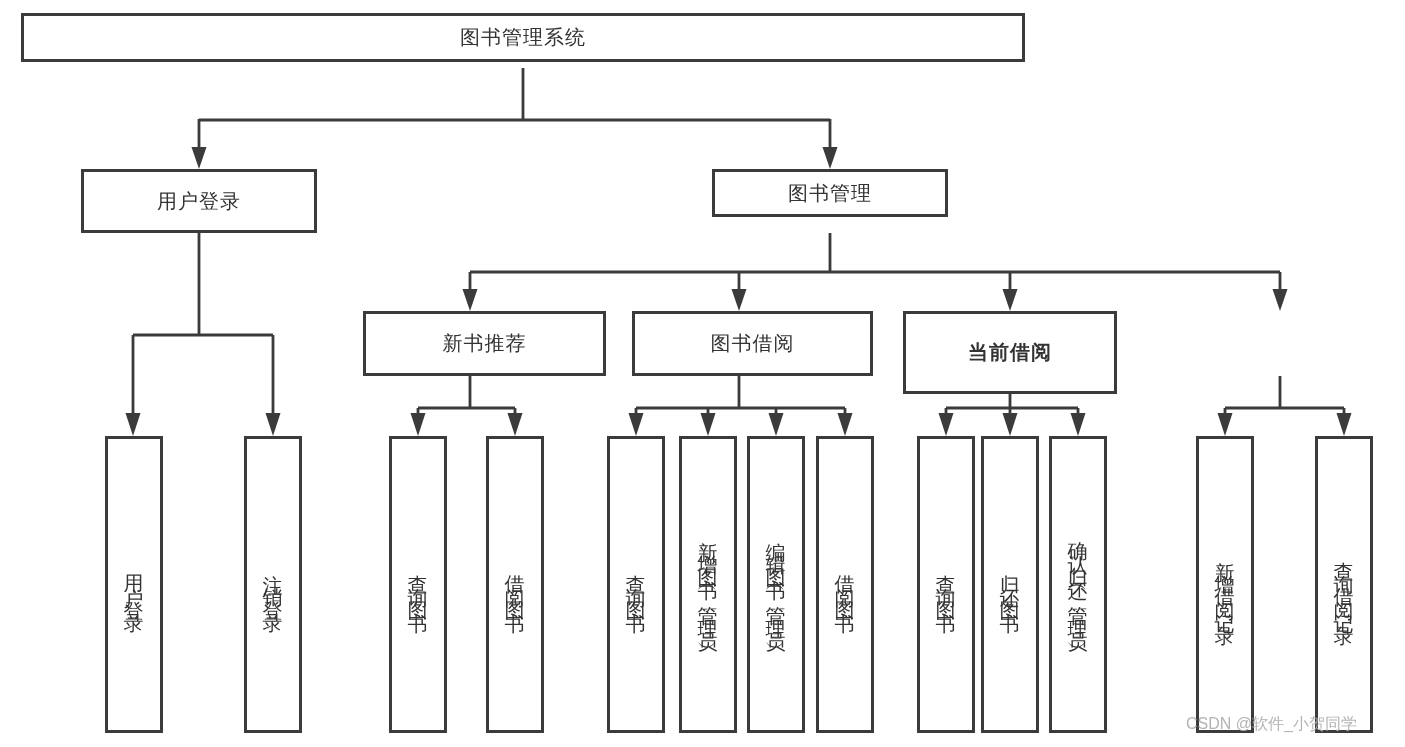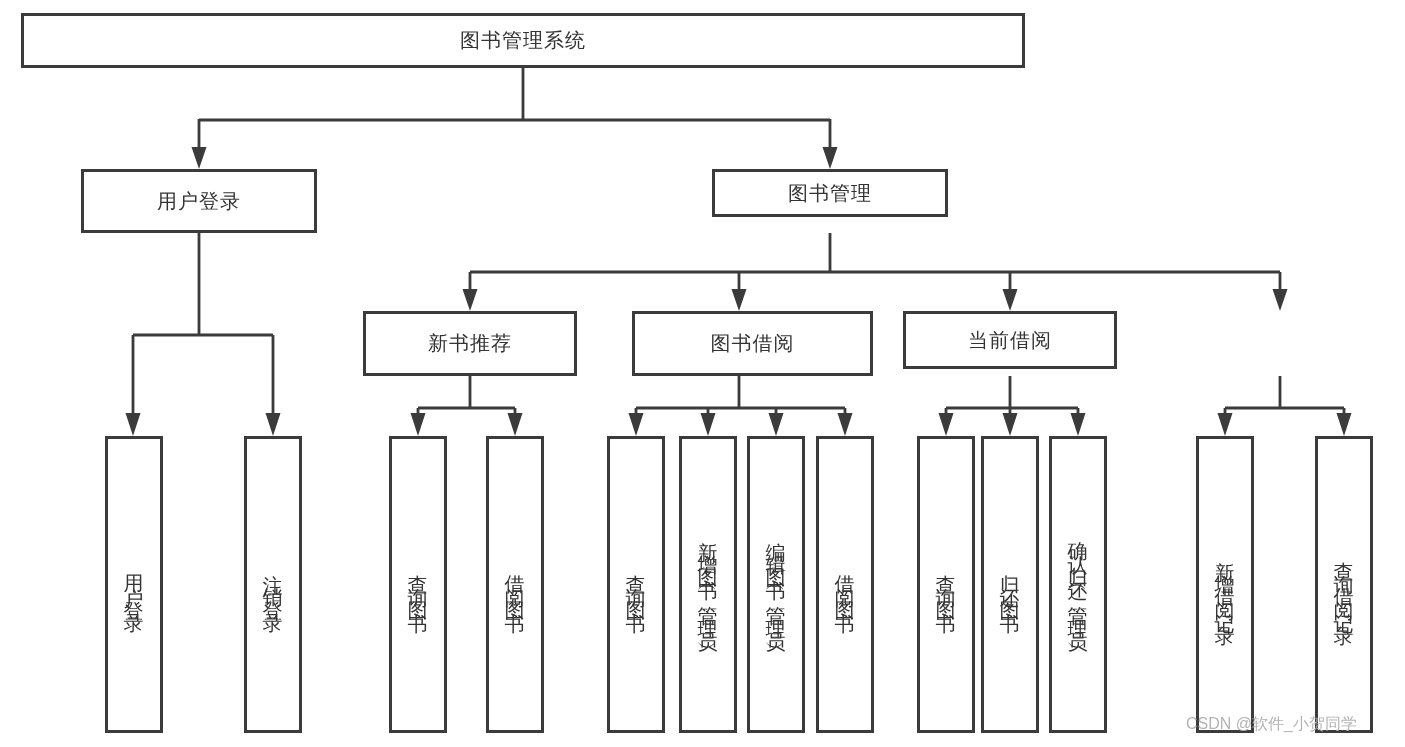--- a/index.html
+++ b/index.html
@@ -100,28 +100,28 @@
       <polygon points="768.5,413 783.5,413 776,436"></polygon>
       <polygon points="837.5,413 852.5,413 845,436"></polygon>
       <polygon points="938.5,413 953.5,413 946,436"></polygon>
       <polygon points="1002.5,413 1017.5,413 1010,436"></polygon>
       <polygon points="1070.5,413 1085.5,413 1078,436"></polygon>
       <polygon points="1217.5,413 1232.5,413 1225,436"></polygon>
       <polygon points="1336.5,413 1351.5,413 1344,436"></polygon>
     </g>
   </svg>
 
-  <div class="node" style="left:21px; top:13px; width:1004px; height:55px;">图书管理系统</div>
+  <div class="node" style="left:21px; top:13px; width:1004px; height:49px;">图书管理系统</div>
 
   <div class="node" style="left:81px; top:169px; width:236px; height:64px;">用户登录</div>
   <div class="node" style="left:712px; top:169px; width:236px; height:48px;">图书管理</div>
 
-  <div class="node" style="left:363px; top:311px; width:214px; height:65px;">新书推荐</div>
+  <div class="node" style="left:363px; top:311px; width:243px; height:65px;">新书推荐</div>
   <div class="node" style="left:632px; top:311px; width:241px; height:65px;">图书借阅</div>
-  <div class="node" style="left:903px; top:311px; width:214px; height:58px;">当前借阅</div>
+  <div class="node" style="left:903px; top:311px; width:214px; height:83px;font-weight:bold;">当前借阅</div>
 
   <div class="node vnode" style="left:105px; top:436px; width:58px; height:297px;">
     <span>用户登录</span>
   </div>
   <div class="node vnode" style="left:244px; top:436px; width:58px; height:297px;">
     <span>注销登录</span>
   </div>
 
   <div class="node vnode" style="left:389px; top:436px; width:58px; height:297px;">
     <span>查询图书</span>

